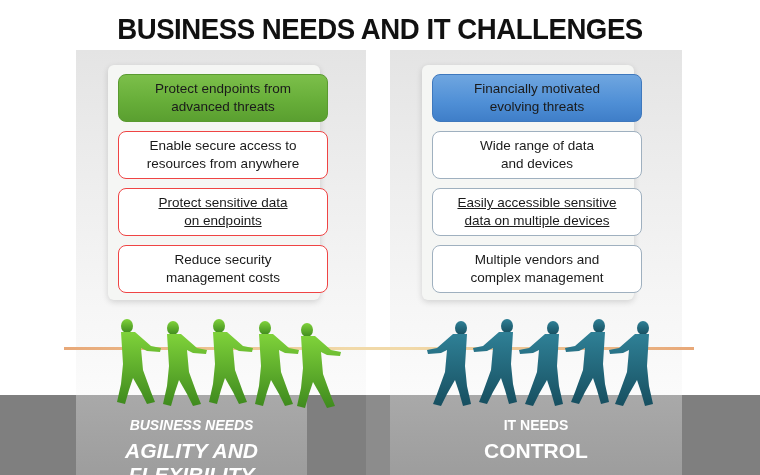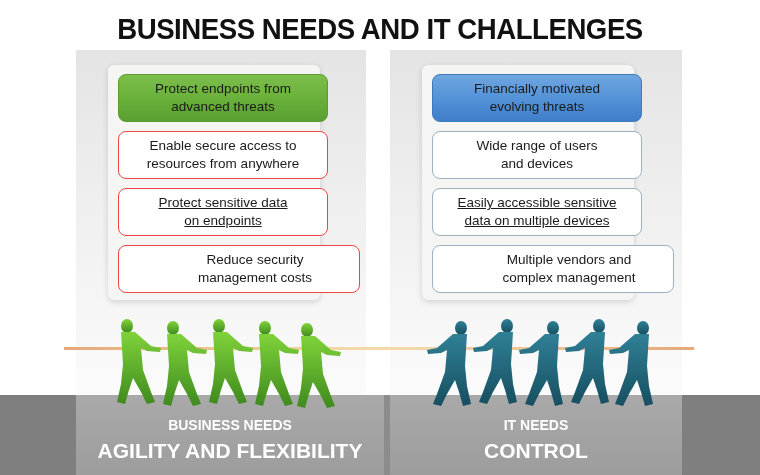--- a/index.html
+++ b/index.html
@@ -39,36 +39,36 @@
   .panel-left .box { border: 1px solid #ef4444; }
   .panel-right .box { border: 1px solid #9fb0bf; }
   .panel-left .box.head {
     background: linear-gradient(to bottom, #7cbf4a 0%, #66ad38 60%, #5a9f30 100%);
     border: 1px solid #5a9a30;
   }
   .panel-right .box.head {
     background: linear-gradient(to bottom, #6fa6e0 0%, #4f8fd6 60%, #3f7ec8 100%);
     border: 1px solid #3e78bd;
   }
-  .b0 { top: 9px; } .b1 { top: 66px; } .b2 { top: 123px; text-decoration: underline; } .b3 { top: 180px; padding-left: 32px; }
+  .b0 { top: 9px; } .b1 { top: 66px; } .b2 { top: 123px; text-decoration: underline; } .b3 { top: 180px; }
 
   .rope {
     position: absolute; left: 64px; top: 347px; width: 630px; height: 3px;
     background: linear-gradient(to right, #e8a878 0%, #f1d9a8 45%, #f1d9a8 55%, #e8a878 100%);
   }
   
   .floor {
     position: absolute; left: 0; top: 395px; width: 760px; height: 80px; background: #7f7f7f;
   }
   .floor-col {
     position: absolute; top: 395px; height: 80px;
     background: linear-gradient(to bottom, #a9a9a9 0%, #9d9d9d 100%);
     text-align: center; color: #fff;
   }
-  .floor-left { left: 76px; width: 308px; }
+  .floor-left { left: 76px; width: 231px; font-style: italic; }
   .floor-right { left: 390px; width: 292px; }
   .floor-gap { position: absolute; top: 395px; left: 366px; width: 24px; height: 80px; background: #8c8c8c; }
   .sub { position: absolute; left: 0; width: 100%; top: 22px; font-size: 14px; font-weight: bold; }
   .main { position: absolute; left: 0; width: 100%; top: 44px; font-size: 21px; font-weight: bold; }
 
   .figures { position: absolute; top: 318px; height: 92px; }
   .figs-left { left: 115px; width: 235px; }
   .figs-right { left: 420px; width: 235px; }
 </style>
 </head>
@@ -93,21 +93,21 @@
   <div class="box b3">
       <div><span>Reduce security</span><br><span>management costs</span></div>
     </div>
 </div>
 
 <div class="panel panel-right">
   <div class="box head b0">
       <div><span>Financially motivated</span><br><span>evolving threats</span></div>
     </div>
   <div class="box b1">
-      <div><span>Wide range of users</span><br><span>and devices</span></div>
+      <div><span>Wide range of data</span><br><span>and devices</span></div>
     </div>
   <div class="box b2">
       <div><span>Easily accessible sensitive</span><br><span>data on multiple devices</span></div>
     </div>
   <div class="box b3">
       <div><span>Multiple vendors and</span><br><span>complex management</span></div>
     </div>
 </div>
 
 <div class="floor"></div>

